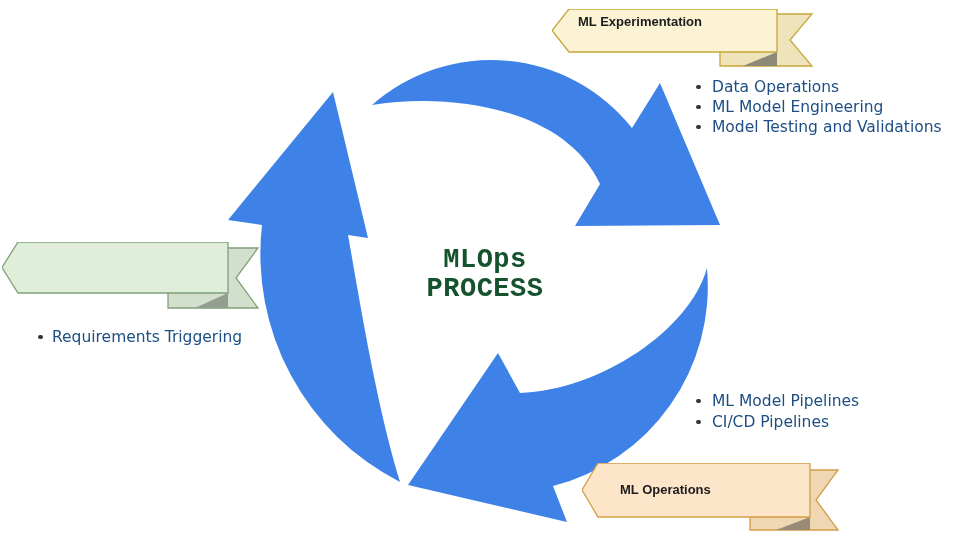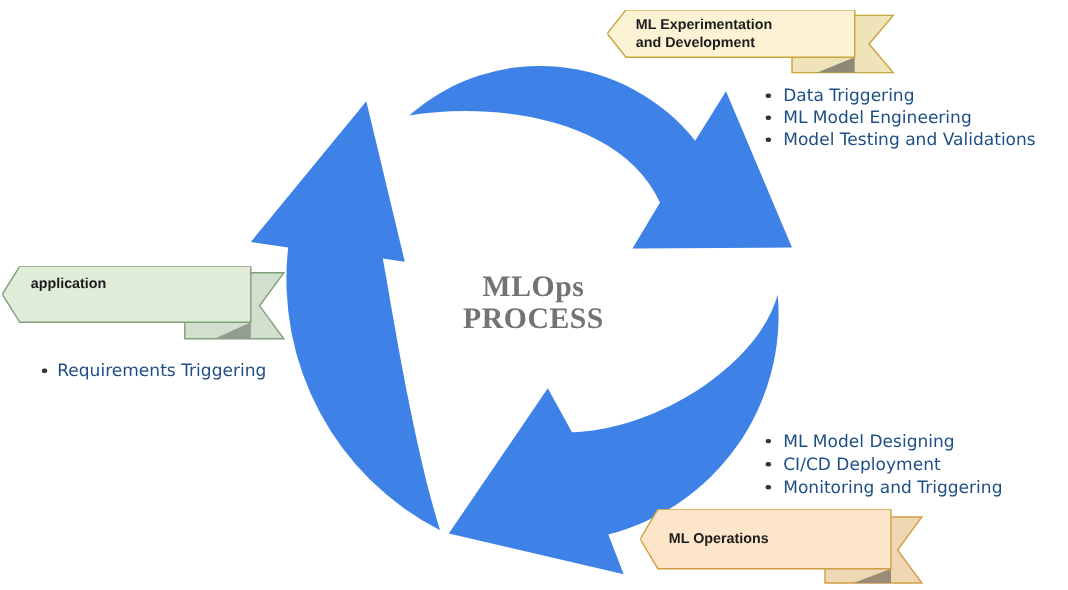--- a/index.html
+++ b/index.html
@@ -7,24 +7,24 @@
     position:relative;
     width:971px;height:536px;
     background:#ffffff;
     overflow:hidden;
     font-family:"Liberation Sans", sans-serif;
   }
   .cycle-svg{position:absolute;left:0;top:0;}
   .center-title{
     position:absolute;left:375px;top:246px;width:220px;
     text-align:center;
-    font-family:Liberation Serif, serif;
+    font-family:Liberation Mono, monospace;
     font-weight:bold;
     font-size:27px;line-height:29px;
-    color:#737373;
+    color:#14532d;
     letter-spacing:0.5px;
   }
   .banner{position:absolute;}
   .banner svg{position:absolute;left:0;top:0;}
   .banner-title{
     position:absolute;
     font-weight:bold;font-size:13px;line-height:17px;
     color:#1c1c1c;
     white-space:nowrap;
   }
@@ -61,55 +61,52 @@
   </div>
 
   <div class="banner" style="left:552px;top:9px;width:262px;height:60px">
     <svg width="262" height="60" viewBox="0 0 262 60">
       <polygon points="168,5 260,5 238,31 260,57 168,57" fill="#EFE3BA" stroke="#C6A63B" stroke-width="1.3"></polygon>
       <polygon points="191,57 225,43 225,57" fill="#8E8876"></polygon>
       <polygon points="17,0 225,0 225,43 17,43 0,21.5" fill="#FBF3D3" stroke="#C6A63B" stroke-width="1.3"></polygon>
     </svg>
     <div class="banner-title" style="left:26px;top:4px;">
       <div>ML Experimentation</div>
-      <div>and Development</div>
     </div>
   </div>
 
   <div class="banner" style="left:2px;top:242px;width:258px;height:68px">
     <svg width="258" height="68" viewBox="0 0 258 68">
       <polygon points="166,6 256,6 234,36 256,66 166,66" fill="#D2DFCC" stroke="#7FA079" stroke-width="1.3"></polygon>
       <polygon points="193,66 226,51 226,66" fill="#949E90"></polygon>
       <polygon points="16,0 226,0 226,51 16,51 0,25.5" fill="#DFEDD9" stroke="#7FA079" stroke-width="1.3"></polygon>
     </svg>
     <div class="banner-title" style="left:26px;top:7px;">
-      <div>application</div>
     </div>
   </div>
 
   <div class="banner" style="left:582px;top:463px;width:258px;height:70px">
     <svg width="258" height="70" viewBox="0 0 258 70">
       <polygon points="168,7 256,7 234,37 256,67 168,67" fill="#F0D7B3" stroke="#D29E44" stroke-width="1.3"></polygon>
       <polygon points="194,67 228,54 228,67" fill="#998B76"></polygon>
       <polygon points="16,0 228,0 228,54 16,54 0,27" fill="#FCE5C8" stroke="#D29E44" stroke-width="1.3"></polygon>
     </svg>
-    <div class="banner-title" style="left:26px;top:18px;">
+    <div class="banner-title" style="left:38px;top:18px;">
       <div>ML Operations</div>
     </div>
   </div>
 
   <ul class="bullets" style="left:688px;top:77px;line-height:20px">
-    <li>Data Triggering</li>
+    <li>Data Operations</li>
     <li>ML Model Engineering</li>
     <li>Model Testing and Validations</li>
   </ul>
 
   <ul class="bullets bullets-left" style="left:34px;top:327px;line-height:20px">
     <li>Requirements Triggering</li>
   </ul>
 
   <ul class="bullets" style="left:688px;top:391px;line-height:21px">
-    <li>ML Model Designing</li>
-    <li>CI/CD Deployment</li>
-    <li>Monitoring and Triggering</li>
+    <li>ML Model Pipelines</li>
+    <li>CI/CD Pipelines</li>
   </ul>
 
 </div>
 
 </body></html>

